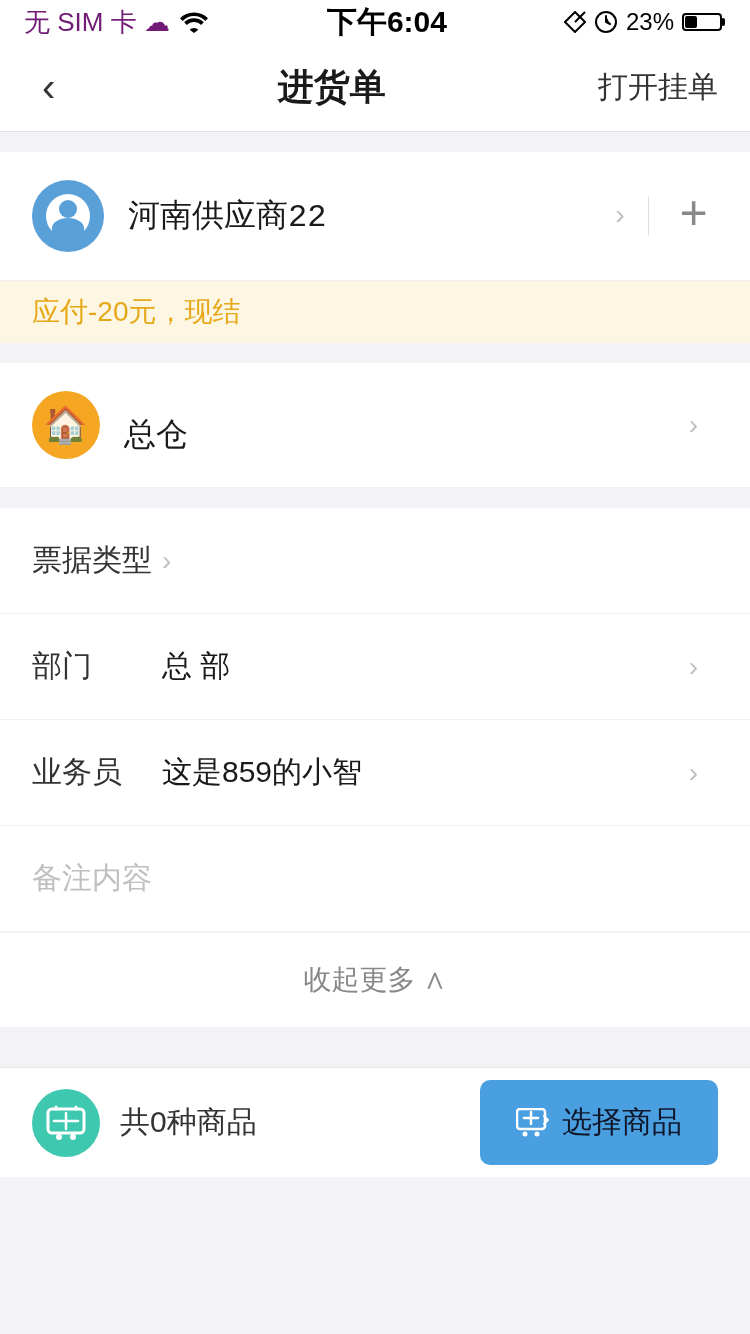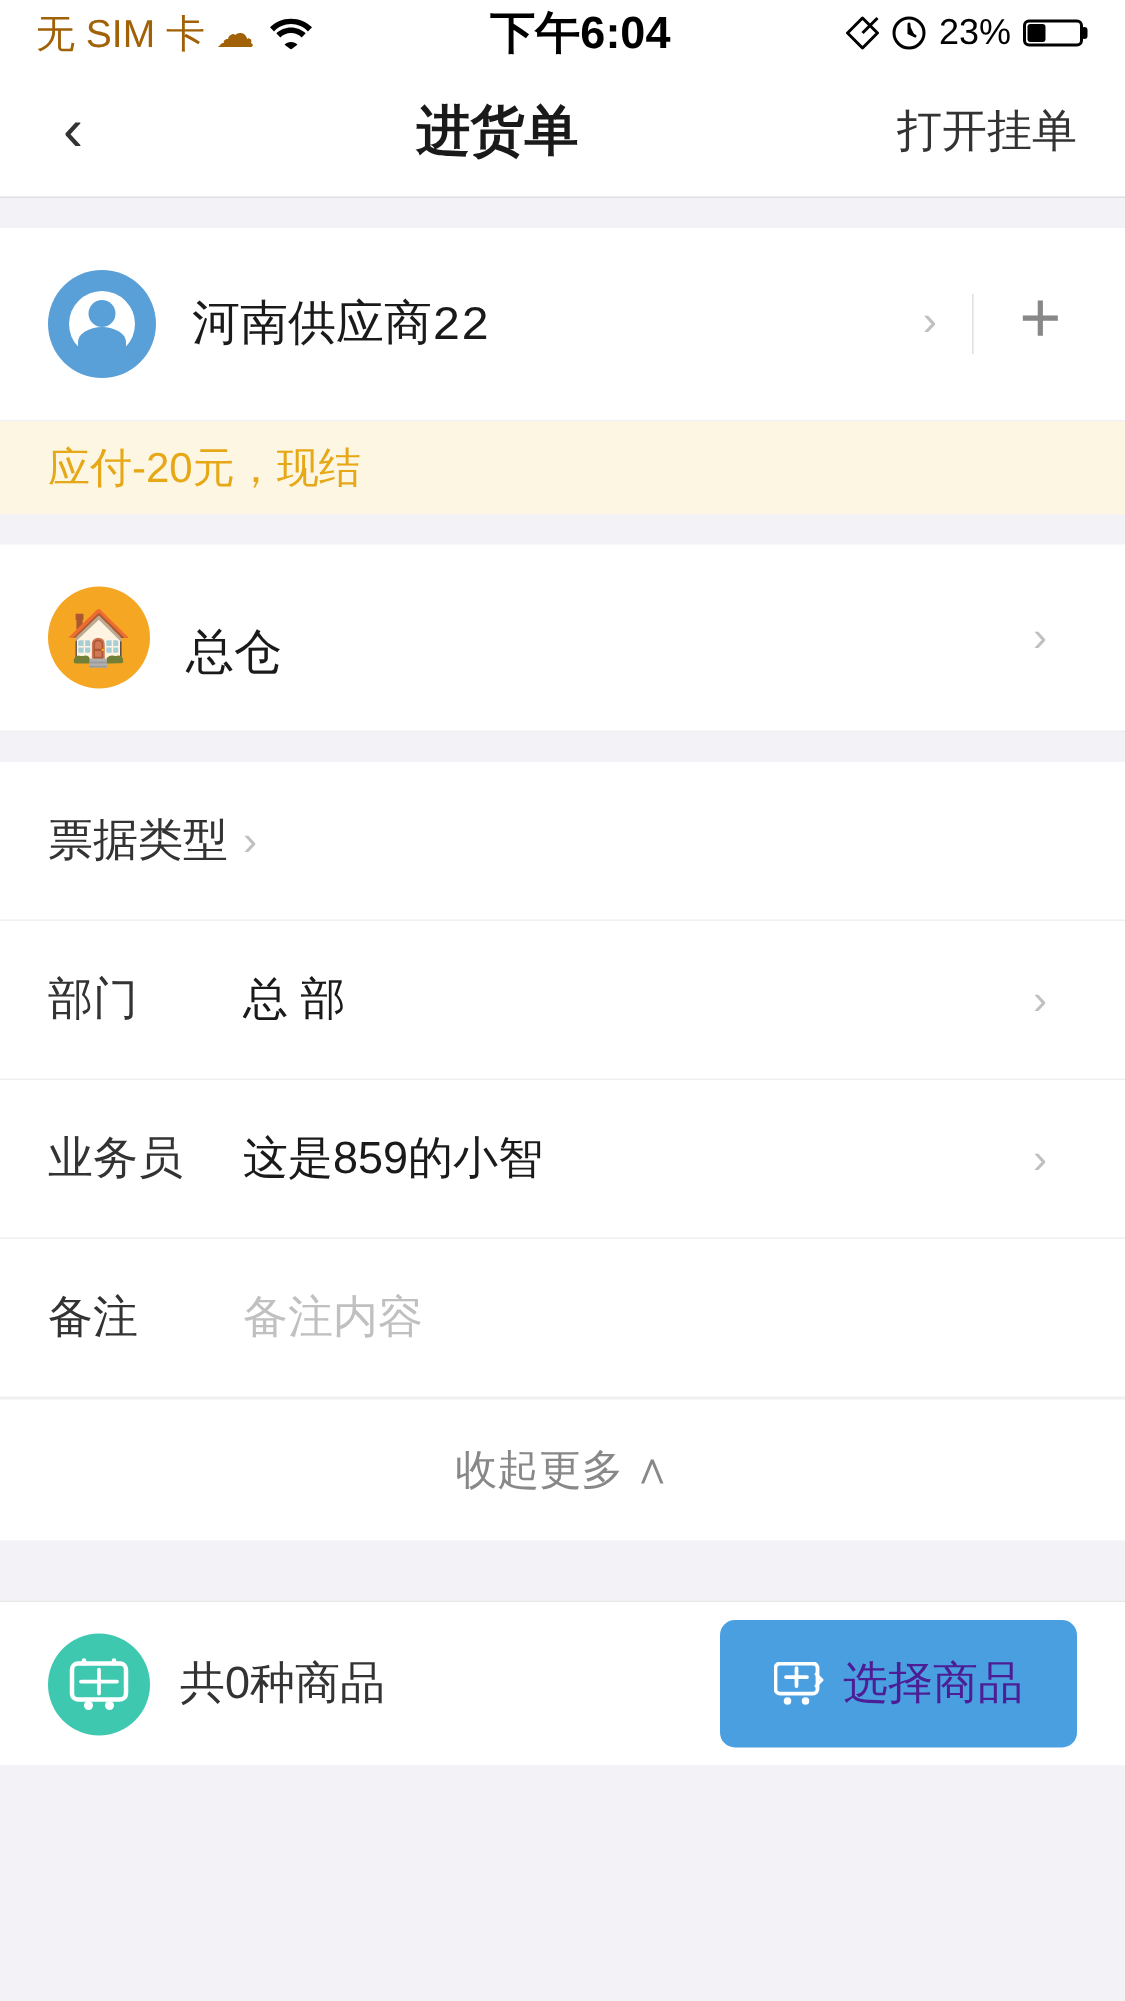--- a/index.html
+++ b/index.html
@@ -21,21 +21,21 @@
       align-items: center;
       justify-content: space-between;
       padding: 0 24px;
       font-size: 28px;
     }
     .status-left {
       display: flex;
       align-items: center;
       gap: 8px;
       font-size: 26px;
-      color: #a16207;
+      color: #701a75;
     }
     .status-time {
       font-size: 30px;
       font-weight: 600;
       color: #000;
       text-align: center;
       flex: 1;
     }
     .status-right {
       display: flex;
@@ -256,21 +256,21 @@
       margin-right: 20px;
       flex-shrink: 0;
     }
     .product-count {
       flex: 1;
       font-size: 30px;
       color: #333;
     }
     .select-btn {
       background: #4a9fe0;
-      color: #4c1d95;
+      color: #0f172a;
       border-radius: 10px;
       padding: 22px 36px;
       font-size: 30px;
       display: flex;
       align-items: center;
       gap: 12px;
       cursor: pointer;
     }
 
     
@@ -362,21 +362,20 @@
     <span class="chevron-right">›</span>
   </div>
 
   <div class="form-row">
     <span class="form-label">业务员</span>
     <span class="form-value">这是859的小智</span>
     <span class="chevron-right">›</span>
   </div>
 
   <div class="form-row">
-    <span class="form-label">备注</span>
     <span class="form-value placeholder">备注内容</span>
   </div>
 
   <div class="collapse-row">
     <span>收起更多 ∧</span>
   </div>
 </div>
 
 <div class="section-gap"></div>
 

